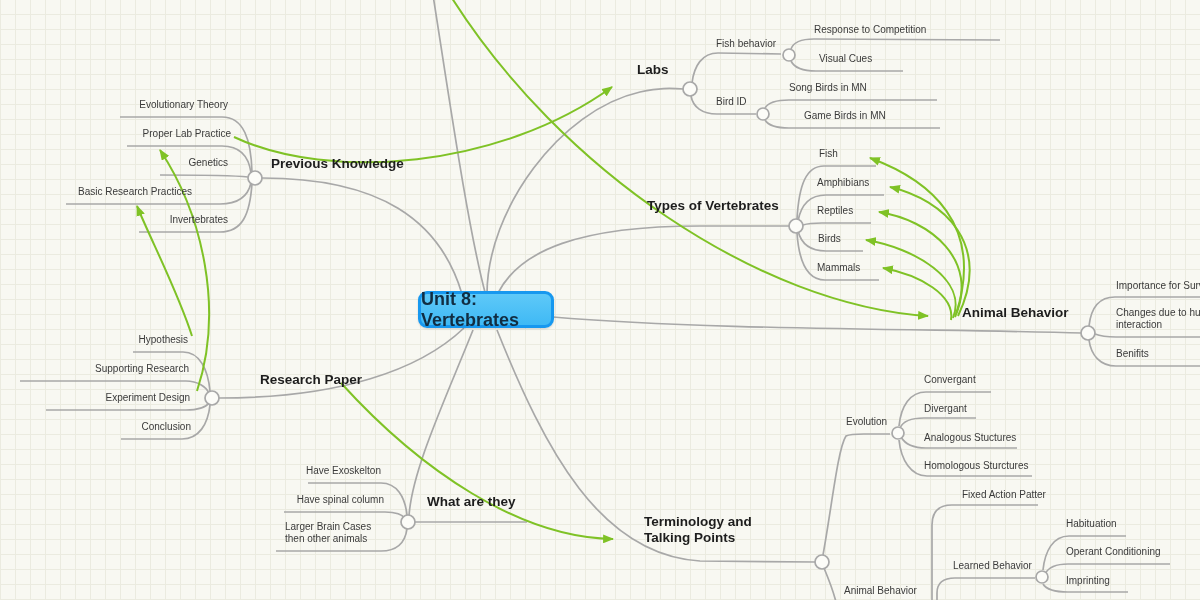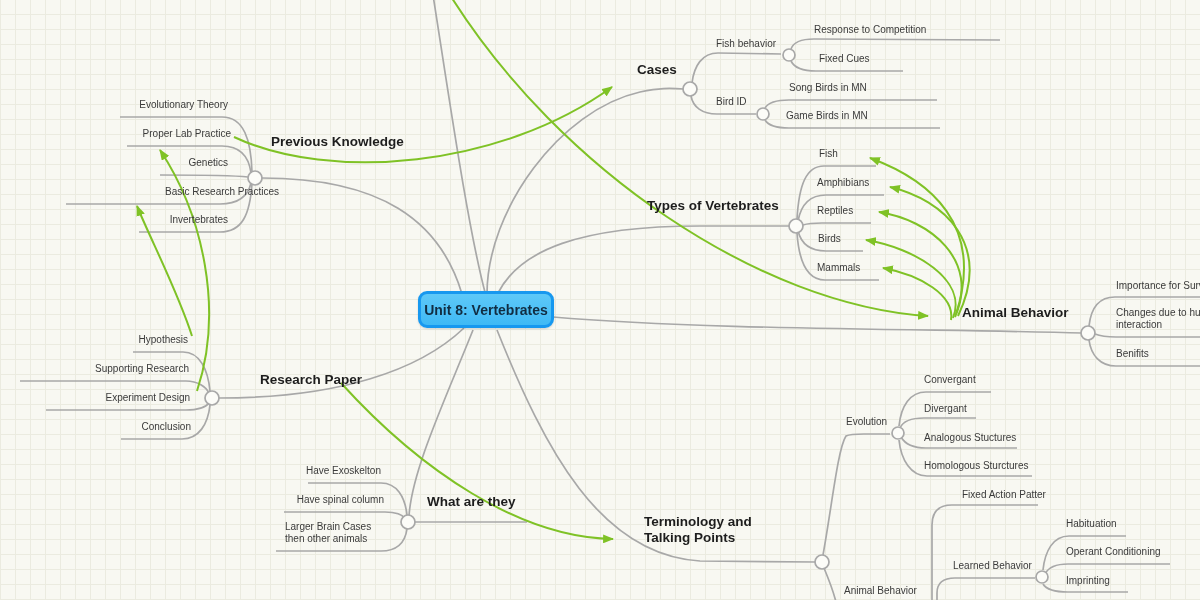--- a/index.html
+++ b/index.html
@@ -37,21 +37,21 @@
   .left-text{text-align:left;}
   #center-node{
     position:absolute;
     left:418px;top:291px;
     width:136px;height:37px;
     box-sizing:border-box;
     background:linear-gradient(#5ec9f8,#3fb9f5);
     border:3px solid #1798ef;
     border-radius:9px;
     display:flex;align-items:center;justify-content:center;
-    font-size:14px;font-weight:bold;color:#112d42;
+    font-size:18px;font-weight:bold;color:#112d42;
     box-shadow:0 1px 2px rgba(0,0,0,.15);
     cursor:pointer;
     z-index:3;
   }
   .node,.branch-title{z-index:2;}
 </style>
 </head>
 <body>
 
 <div id="canvas">
@@ -143,39 +143,39 @@
       <circle cx="212" cy="398" r="7"></circle>
       <circle cx="408" cy="522" r="7"></circle>
       <circle cx="822" cy="562" r="7"></circle>
       <circle cx="898" cy="433" r="6"></circle>
       <circle cx="1042" cy="577" r="6"></circle>
     </g>
   </svg>
 
   <div id="center-node">Unit 8: Vertebrates</div>
 
-  <div class="branch-title" style="left:637px;top:62px;">Cases</div>
-  <div class="branch-title" style="left:271px;top:134px;">Previous Knowledge</div>
+  <div class="branch-title" style="left:637px;top:62px;">Labs</div>
+  <div class="branch-title" style="left:271px;top:156px;">Previous Knowledge</div>
   <div class="branch-title" style="left:647px;top:198px;">Types of Vertebrates</div>
   <div class="branch-title" style="left:962px;top:305px;">Animal Behavior</div>
   <div class="branch-title" style="left:234px;top:372px;margin-left:26px;">Research Paper</div>
   <div class="branch-title" style="left:427px;top:494px;">What are they</div>
   <div class="branch-title wrap" style="left:644px;top:514px;width:155px;">Terminology and Talking Points</div>
 
   <div class="node" style="left:716px;top:38px;">Fish behavior</div>
   <div class="node" style="left:814px;top:24px;">Response to Competition</div>
-  <div class="node" style="left:819px;top:53px;">Fixed Cues</div>
+  <div class="node" style="left:819px;top:53px;">Visual Cues</div>
   <div class="node" style="left:716px;top:96px;">Bird ID</div>
   <div class="node" style="left:789px;top:82px;">Song Birds in MN</div>
-  <div class="node" style="left:786px;top:110px;">Game Birds in MN</div>
+  <div class="node" style="left:804px;top:110px;">Game Birds in MN</div>
 
   <div class="node right-anchored" style="right:972px;top:99px;">Evolutionary Theory</div>
   <div class="node right-anchored" style="right:969px;top:128px;">Proper Lab Practice</div>
   <div class="node right-anchored" style="right:972px;top:157px;">Genetics</div>
-  <div class="node right-anchored" style="right:921px;top:186px;">Basic Research Practices</div>
+  <div class="node right-anchored" style="right:1008px;top:186px;">Basic Research Practices</div>
   <div class="node right-anchored" style="right:972px;top:214px;">Invertebrates</div>
 
   <div class="node" style="left:819px;top:148px;">Fish</div>
   <div class="node" style="left:817px;top:177px;">Amphibians</div>
   <div class="node" style="left:817px;top:205px;">Reptiles</div>
   <div class="node" style="left:818px;top:233px;">Birds</div>
   <div class="node" style="left:817px;top:262px;">Mammals</div>
 
   <div class="node" style="left:1116px;top:280px;width:200px;">Importance for Survival</div>
   <div class="node wrap left-text" style="left:1116px;top:307px;width:112px;">Changes due to human interaction</div>

